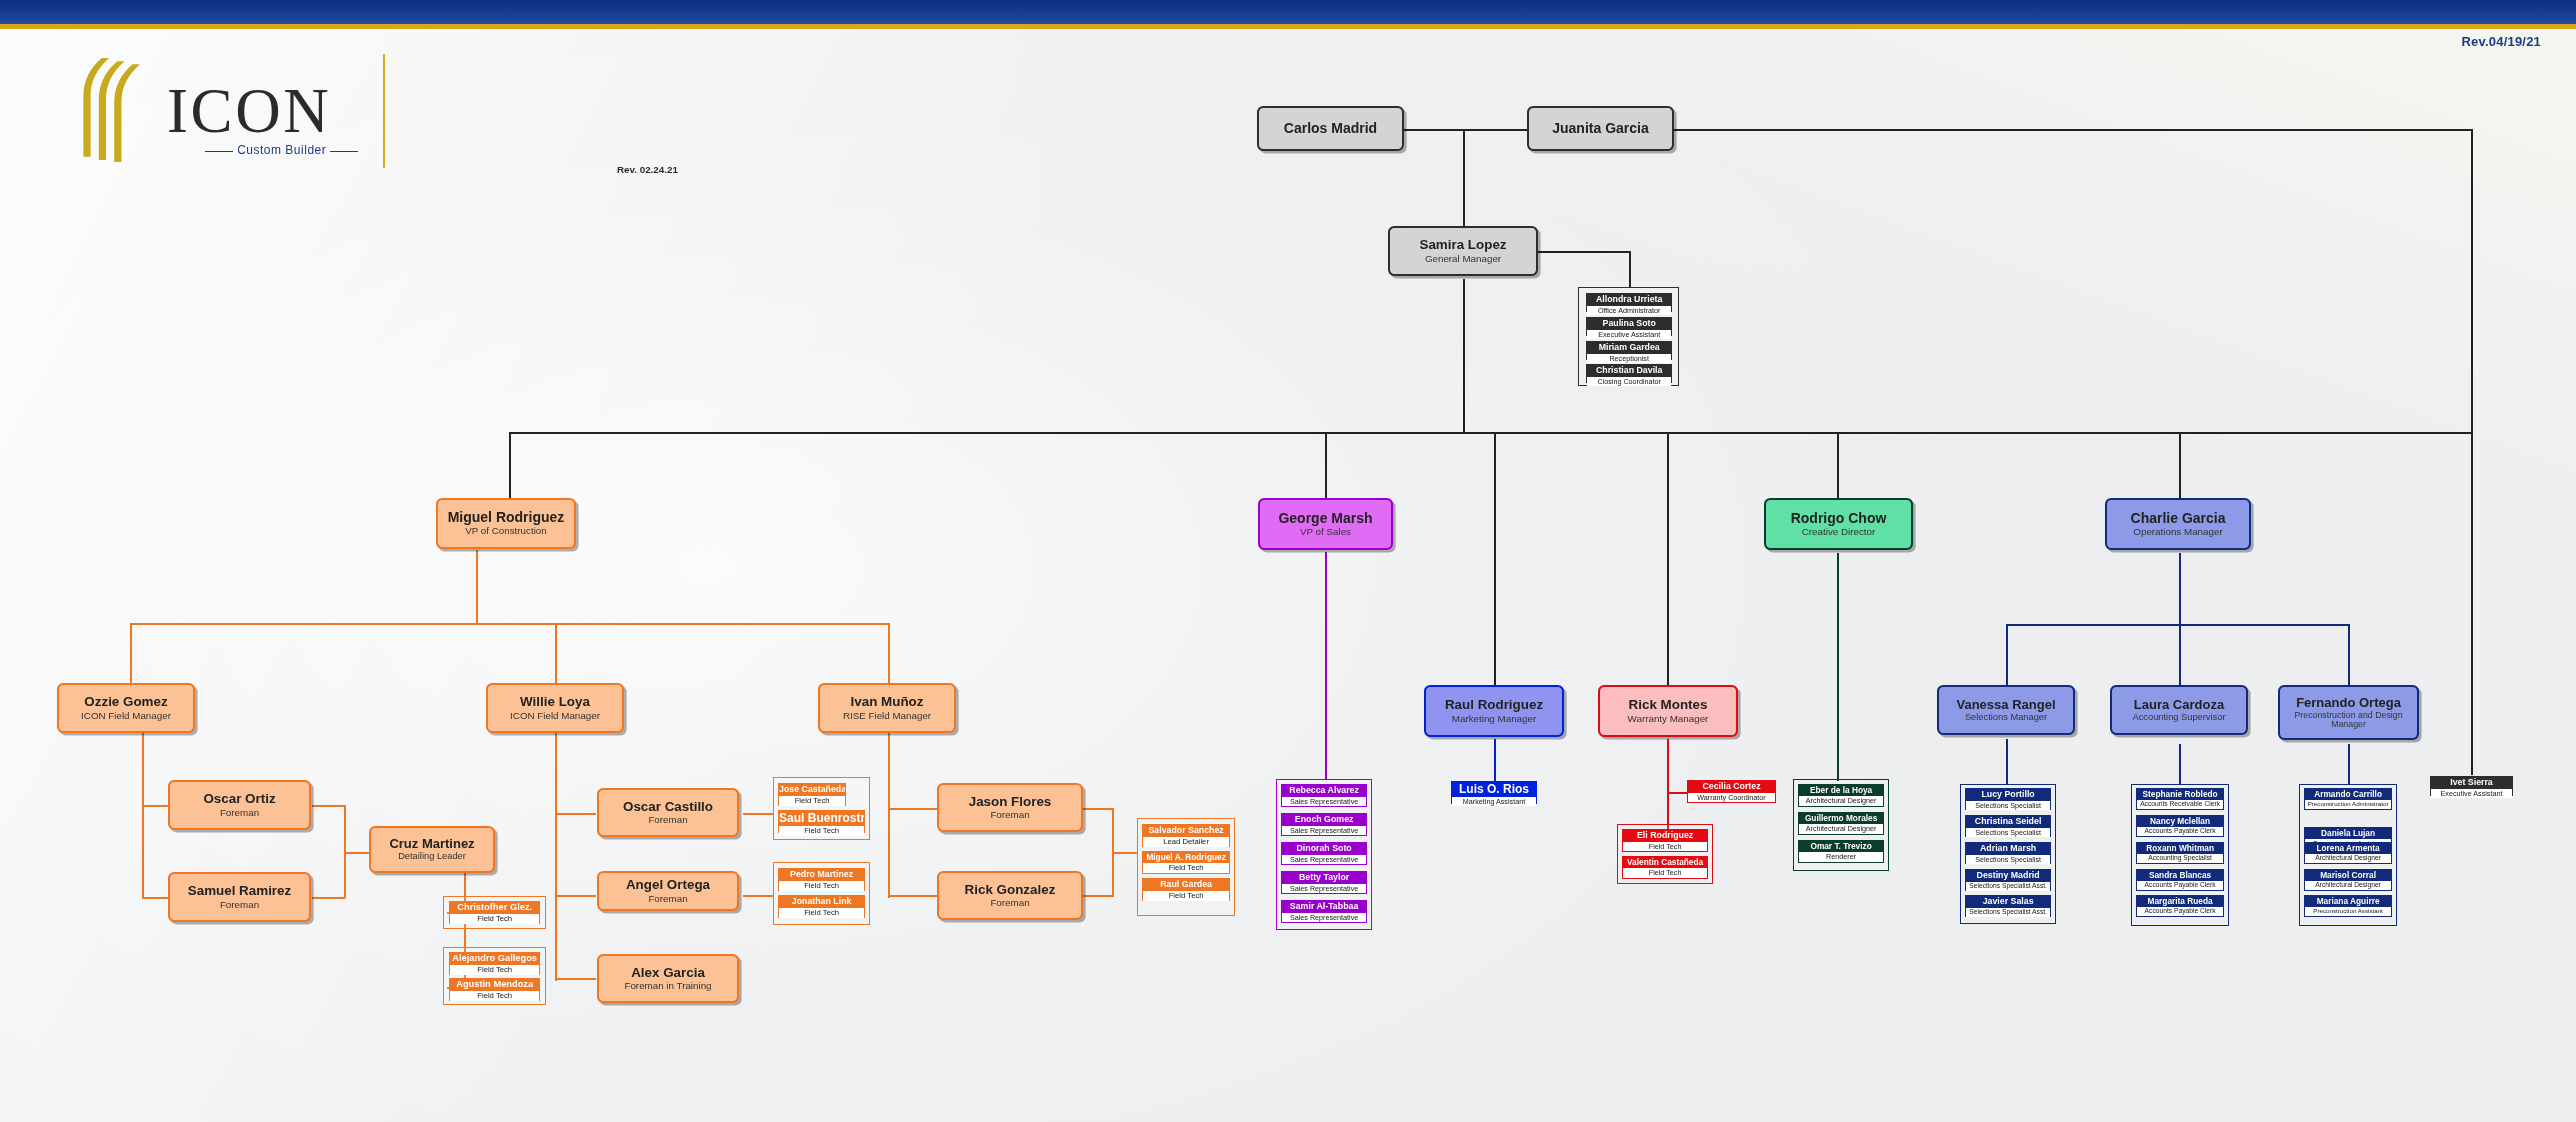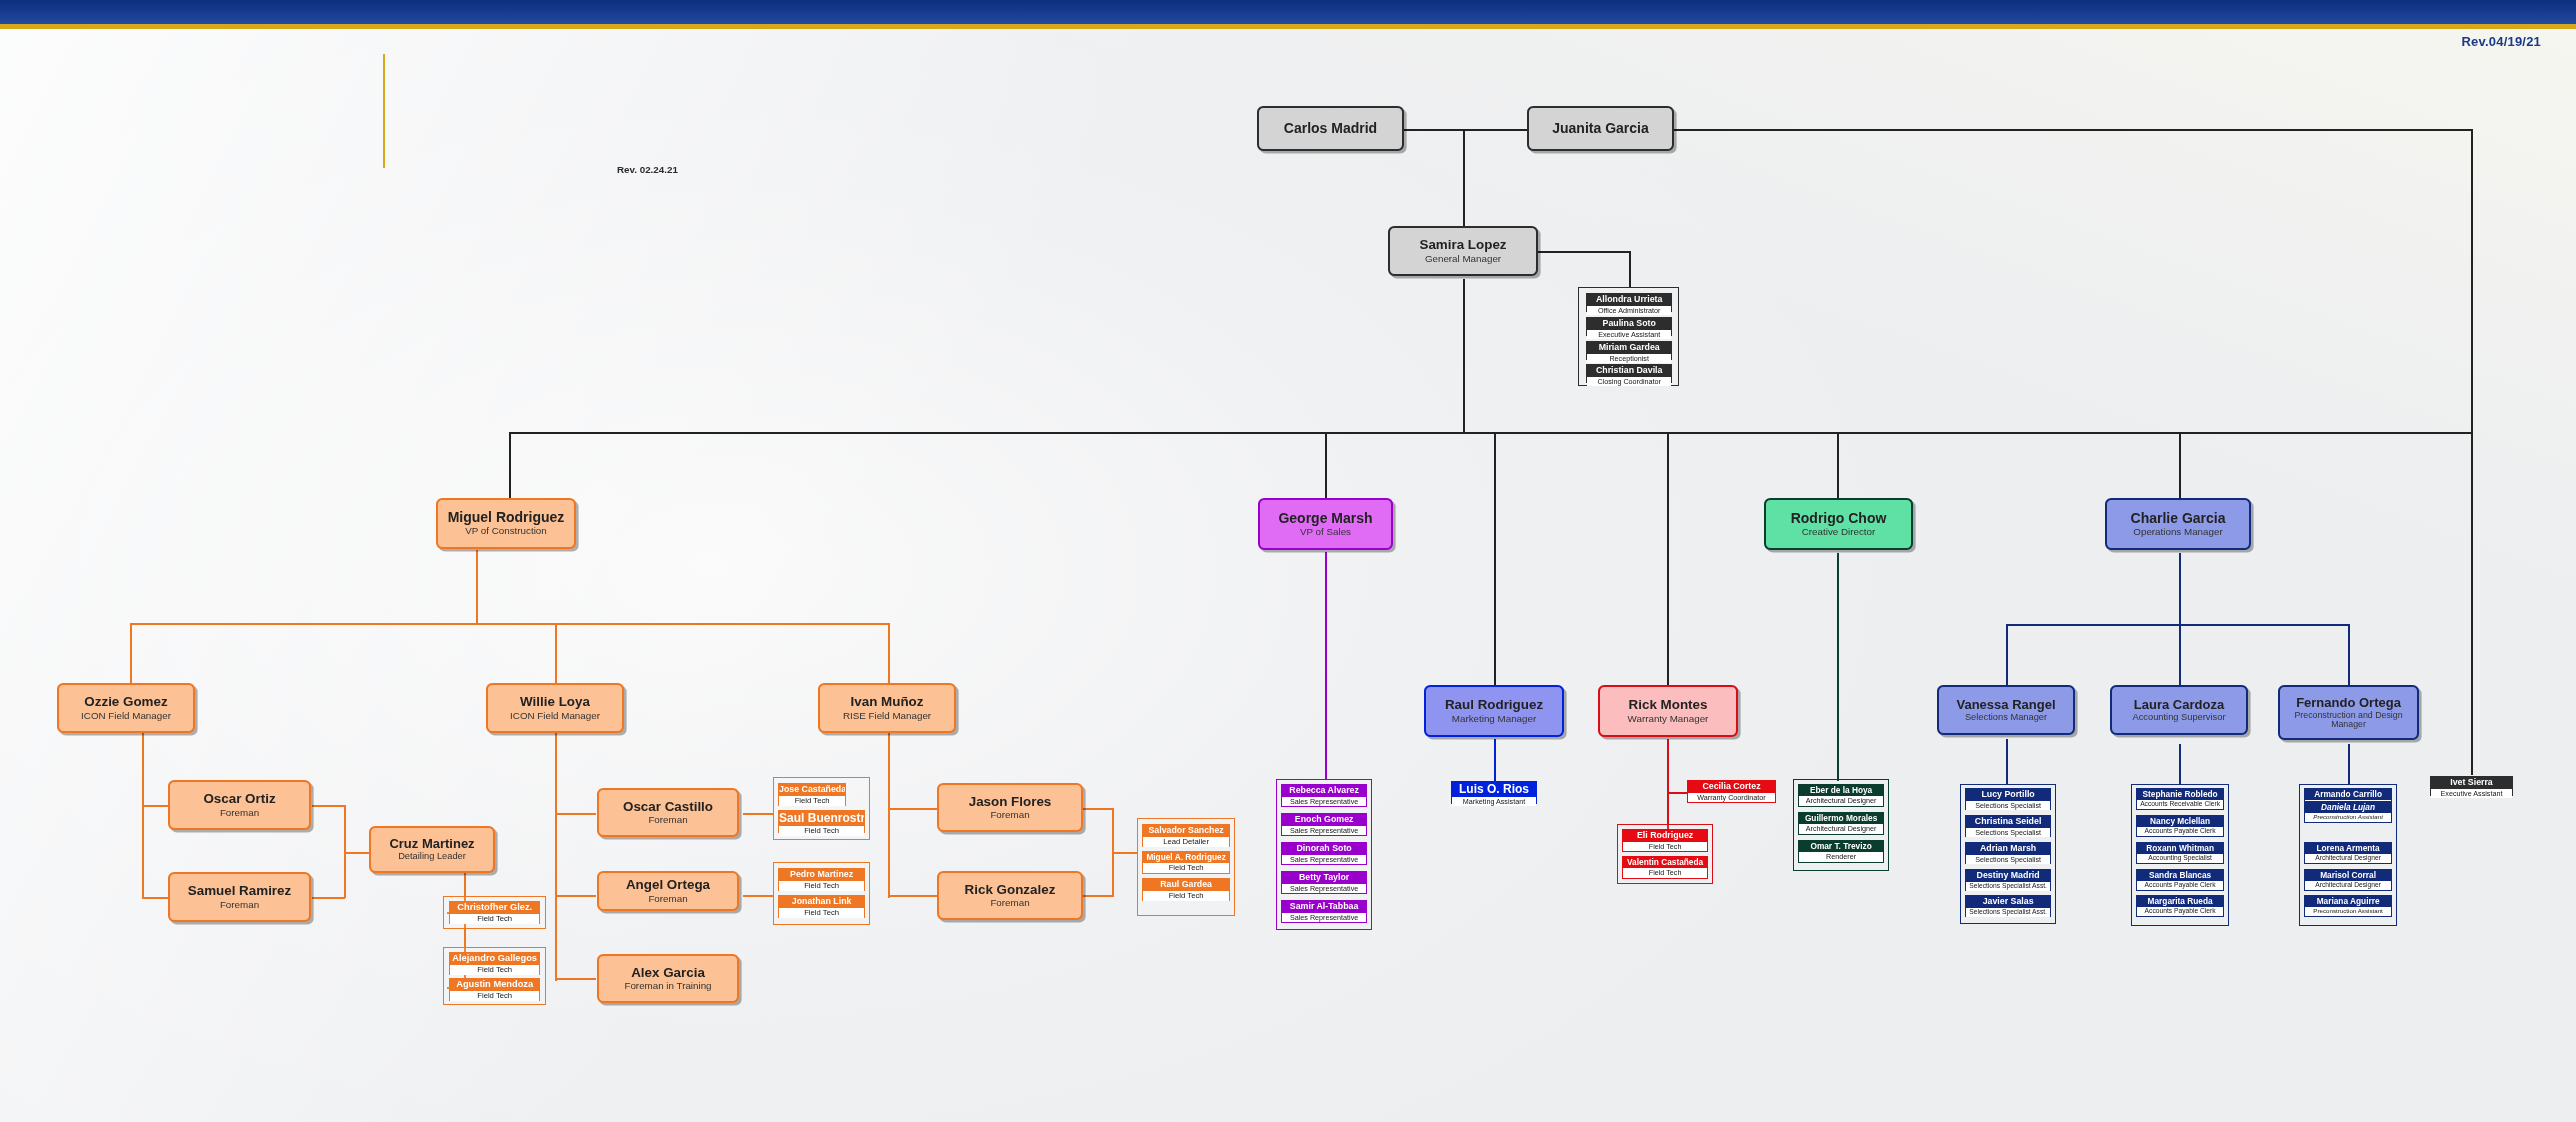--- a/index.html
+++ b/index.html
@@ -123,20 +123,31 @@
 </style>
 </head>
 <body>
 
 <div id="page">
 
   <div class="topbar"></div>
   <div class="goldbar"></div>
   <div class="rev-top">Rev.04/19/21</div>
 
+  <div class="logo-wrap">
+    <svg class="logo-mark" viewBox="0 0 200 210">
+      <path d="M22 200 L22 78 Q24 36 58 8 L72 8 Q36 40 36 80 L36 200 Z" fill="#c9a91d"></path>
+      <path d="M52 206 L52 84 Q54 42 88 14 L102 14 Q66 46 66 86 L66 206 Z" fill="#c9a91d"></path>
+      <path d="M82 212 L82 90 Q84 48 118 20 L132 20 Q96 52 96 92 L96 212 Z" fill="#c9a91d"></path>
+    </svg>
+    <div class="logo-word">ICON</div>
+    <div class="logo-sub">
+      <span class="rule"></span><span>Custom Builder</span><span class="rule"></span>
+    </div>
+  </div>
   <div class="divider"></div>
   <div class="title-rev">Rev. 02.24.21</div>
 
   <div class="ln h" style="left:1404px; top:129px; width:126px;"></div>
   <div class="ln v" style="left:1463px; top:129px; height:114px;"></div>
 
   <div class="ln h" style="left:1674px; top:129px; width:798px;"></div>
   <div class="ln v" style="left:2471px; top:129px; height:304px;"></div>
 
   <div class="ln h" style="left:1527px; top:251px; width:103px;"></div>
@@ -487,21 +498,21 @@
       <div class="sn" style="font-size:8.3px; padding:1px 0;">Margarita Rueda</div>
       <div class="st" style="font-size:6.7px; padding:1px 0;">Accounts Payable Clerk</div>
     </div>
   </div>
 
   <div class="panel p-nv" style="left:2299px; top:784px; width:98px; height:142px;">
     <div class="scard c-nv" style="position:absolute; left:4.1px; top:3.1px; width:88px; height:21.7px;">
       <div class="sn" style="font-size:8.3px; padding:1px 0;">Armando Carrillo</div>
       <div class="st" style="font-size:6.2px; padding:1px 0;">Preconstruction Administrator</div>
     </div>
-    <div class="scard c-nv" style="position:absolute; left:4.1px; top:16px; width:88px; height:21.7px;font-style:italic;">
+    <div class="scard c-nv" style="position:absolute; left:4.1px; top:42px; width:88px; height:21.7px;">
       <div class="sn" style="font-size:8.3px; padding:1px 0;">Daniela Lujan</div>
       <div class="st" style="font-size:6.2px; padding:1px 0;">Preconstruction Assistant</div>
     </div>
     <div class="scard c-nv" style="position:absolute; left:4.1px; top:57px; width:88px; height:21.7px;">
       <div class="sn" style="font-size:8.3px; padding:1px 0;">Lorena Armenta</div>
       <div class="st" style="font-size:6.7px; padding:1px 0;">Architectural Designer</div>
     </div>
     <div class="scard c-nv" style="position:absolute; left:4.1px; top:84px; width:88px; height:21.7px;">
       <div class="sn" style="font-size:8.3px; padding:1px 0;">Marisol Corral</div>
       <div class="st" style="font-size:6.7px; padding:1px 0;">Architectural Designer</div>

